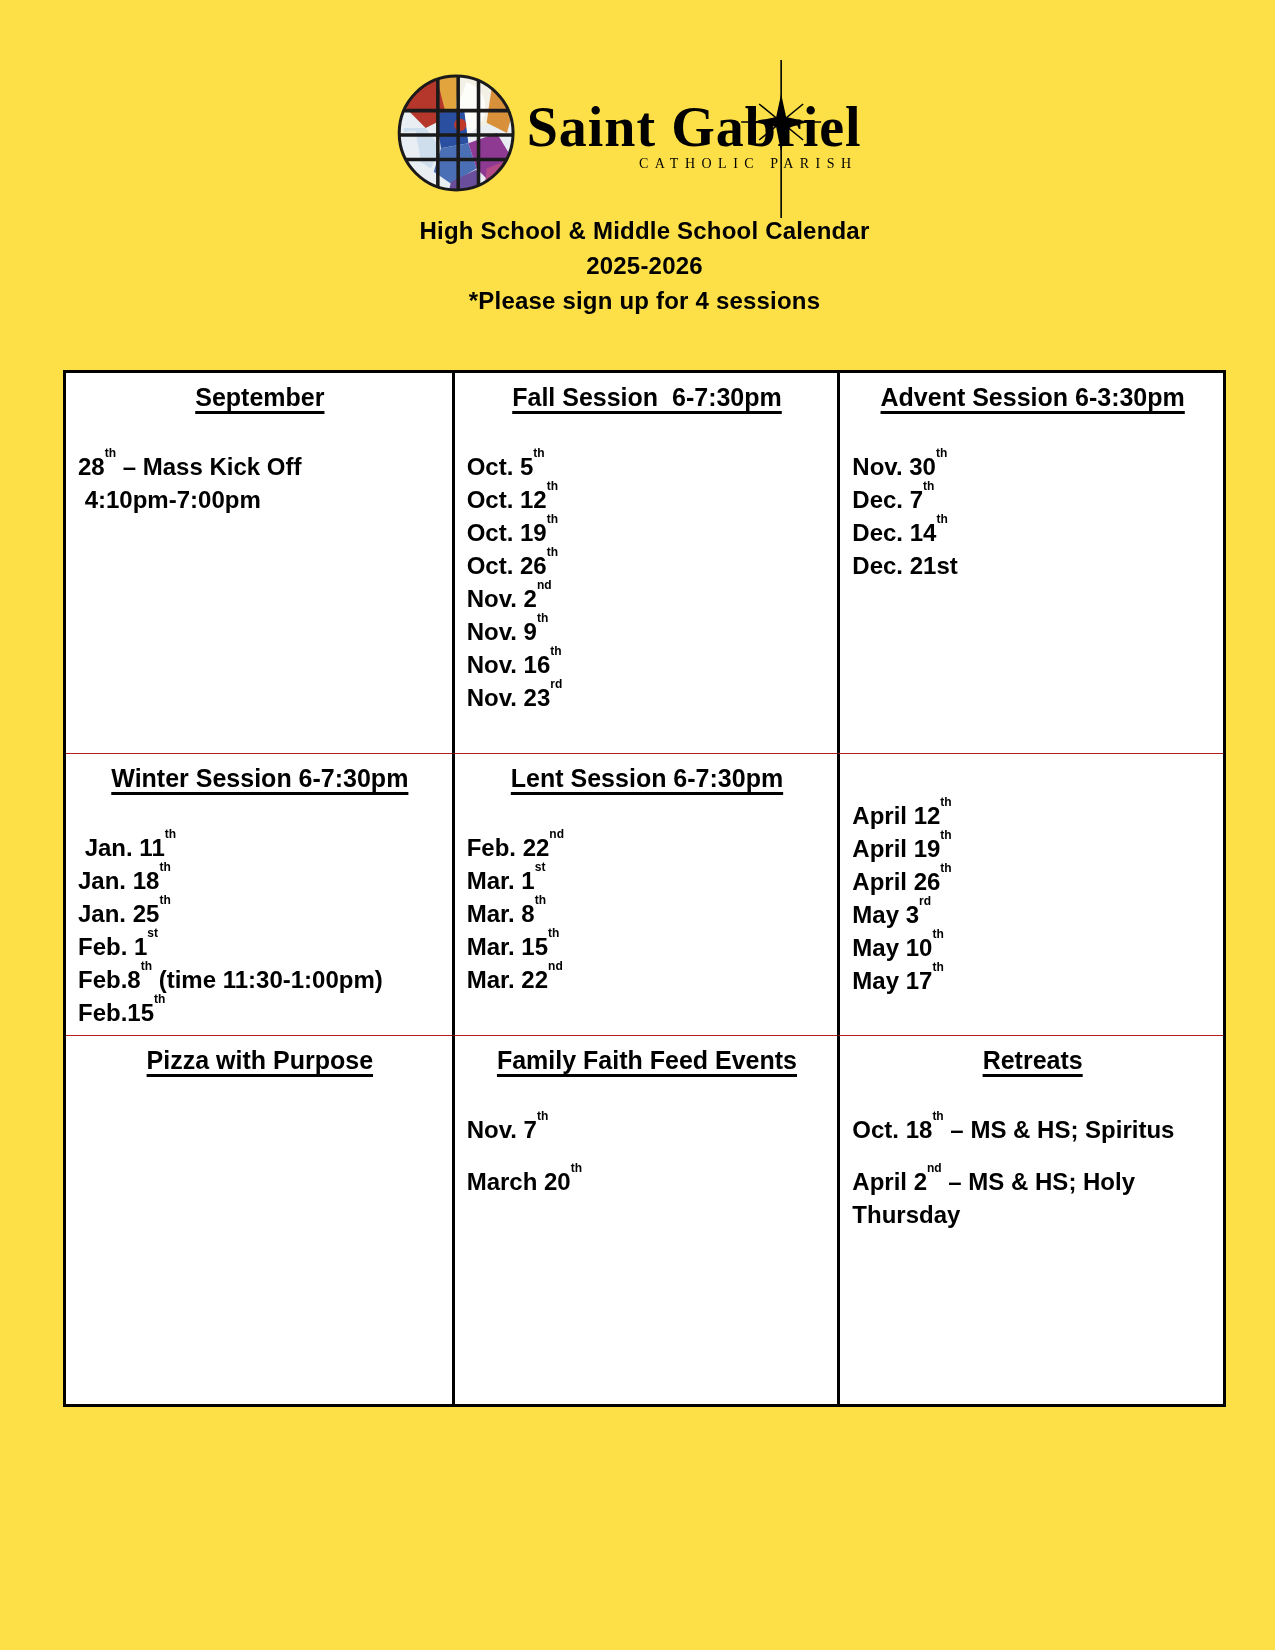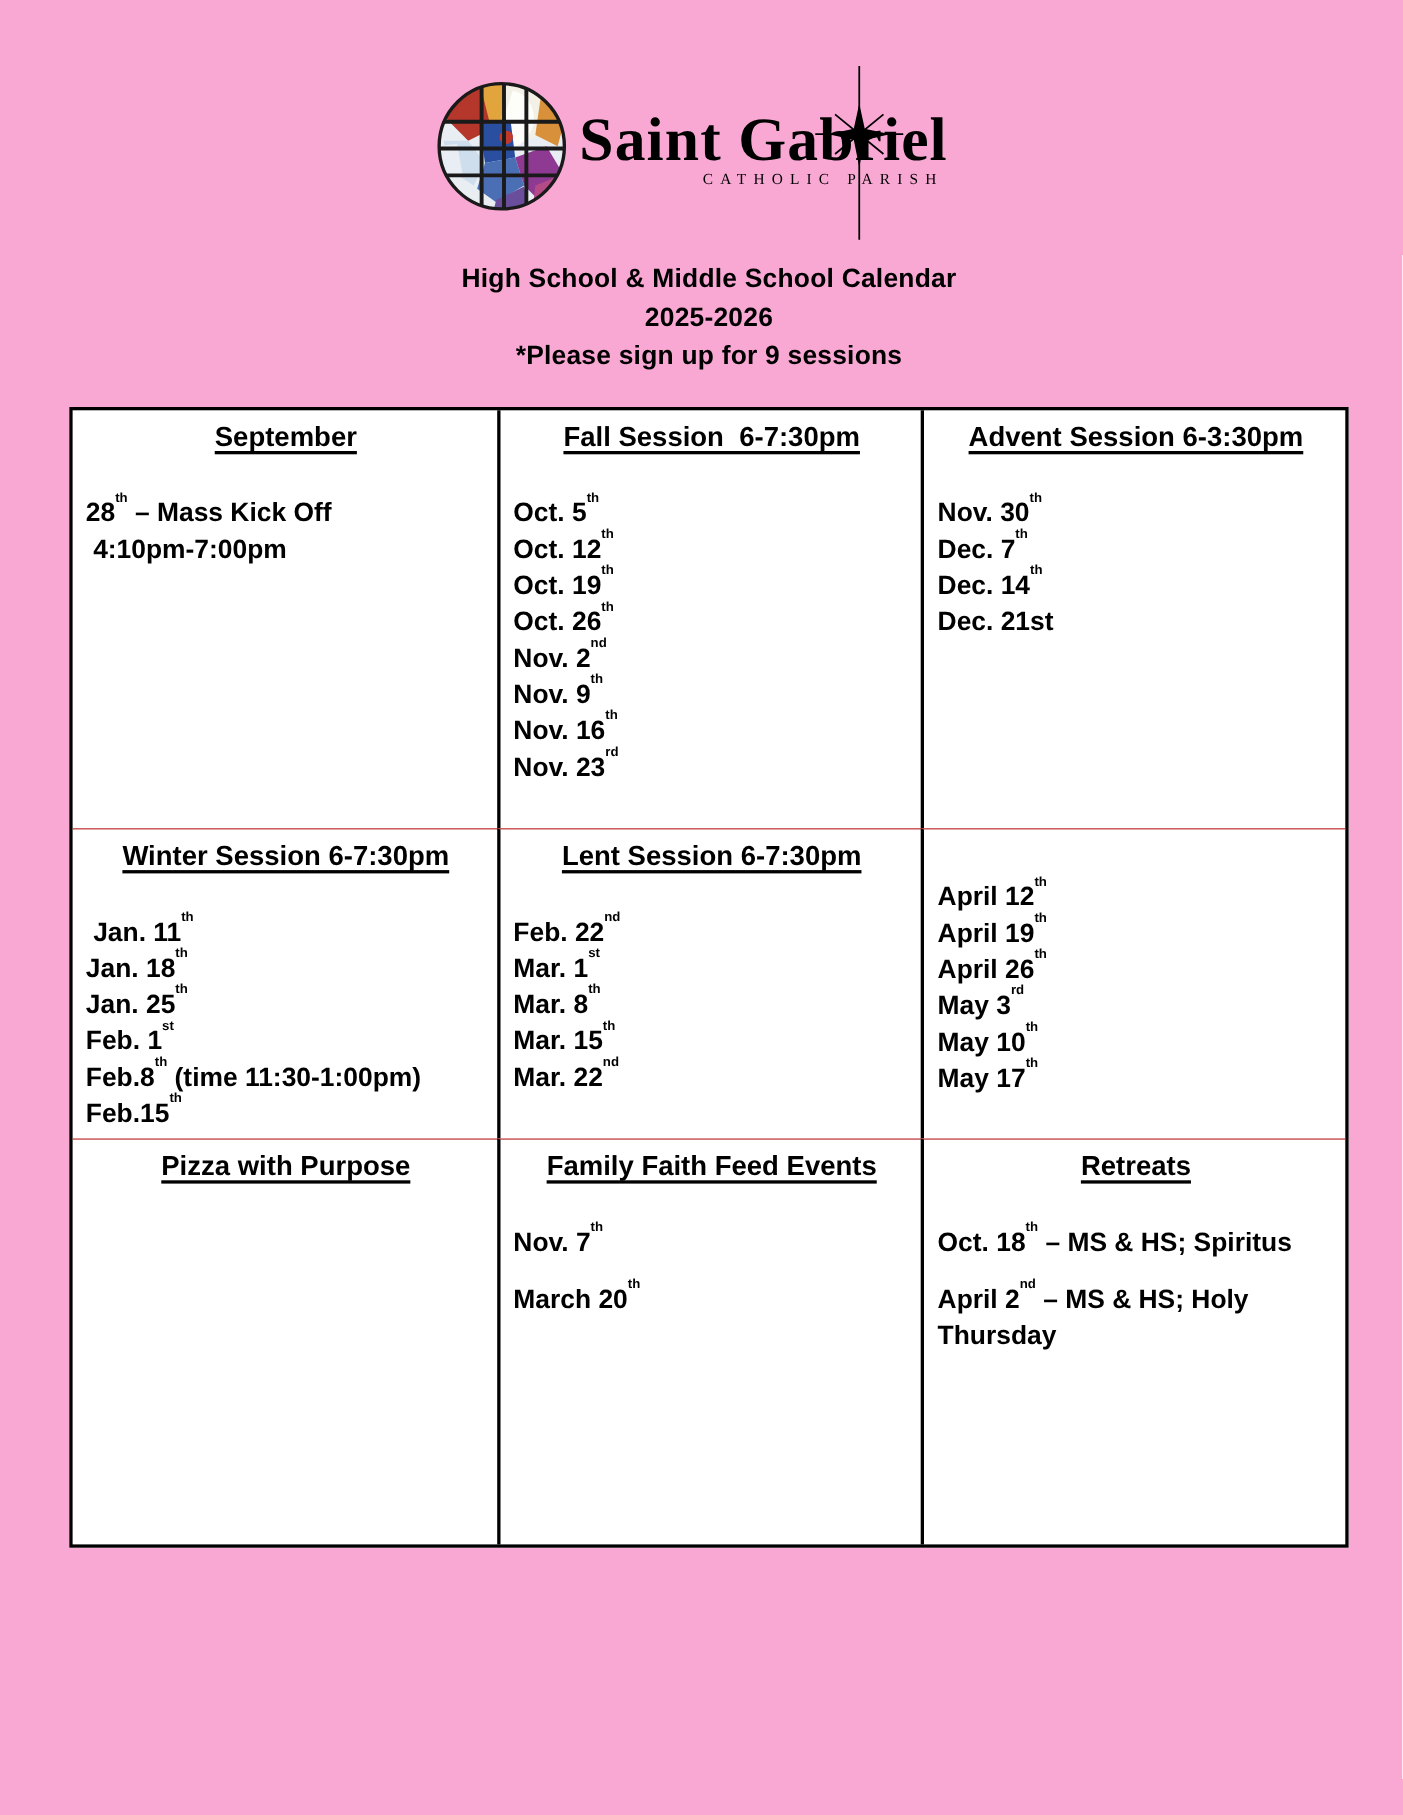--- a/index.html
+++ b/index.html
@@ -1,28 +1,28 @@
 <!DOCTYPE html>
 <html><head>
 <meta charset="utf-8">
 <style>
   html,body { margin:0; padding:0; background:#ffffff; }
   body { width:1275px; height:1650px; font-family:"Liberation Sans", sans-serif; color:#000; }
-  .page { position:relative; width:1275px; height:1650px; background:#f9a8d4; overflow:hidden; }
+  .page { position:relative; width:1275px; height:1650px; background:#fde047; overflow:hidden; }
 
   
   .logo-row { position:absolute; top:72px; left:50%; transform:translateX(-52%); display:flex; align-items:center; gap:10px; }
   .logo-glass { width:122px; height:122px; flex:0 0 auto; }
   .logo-text { position:relative; padding-top:4px; }
   .logo-name { font-family:"Liberation Serif", serif; font-weight:700; font-size:56px; line-height:58px; letter-spacing:1px; white-space:nowrap; }
   .logo-sub { font-family:"Liberation Serif", serif; font-size:14px; letter-spacing:6.5px; text-align:right; padding-right:4px; margin-top:0px; white-space:nowrap; }
   .logo-star { position:absolute; top:-34px; left:212px; width:84px; height:160px; pointer-events:none; }
 
   
-  .title-block { position:absolute; top:236px; left:63px; width:1163px; text-align:center; font-weight:700; font-size:24px; line-height:35px; letter-spacing:0.2px; }
+  .title-block { position:absolute; top:213px; left:63px; width:1163px; text-align:center; font-weight:700; font-size:24px; line-height:35px; letter-spacing:0.2px; }
 
   
   .cal-table { position:absolute; top:370px; left:63px; width:1163px; display:grid;
                grid-template-columns:1fr 1fr 1fr; grid-template-rows:380px 282px 369px;
                border:3px solid #000; box-sizing:border-box; background:#fff; }
   .cal-cell { box-sizing:border-box; border-left:3px solid #000; border-top:1px solid #b91c1c; padding:8px 10px 0 12px; overflow:hidden; }
   .cal-cell.first-col { border-left:none; }
   .cal-cell.first-row { border-top:none; }
 
   .cell-header { text-align:center; font-size:25px; font-weight:700; white-space:pre-wrap; line-height:32px; }
@@ -83,21 +83,21 @@
           <line x1="20" y1="80" x2="64" y2="44"></line>
         </g>
         <polygon points="42,34 47,57 70,62 47,67 42,92 37,67 14,62 37,57" fill="#000"></polygon>
       </svg>
     </div>
   </header>
 
   <section class="title-block">
     <div>High School &amp; Middle School Calendar</div>
     <div>2025-2026</div>
-    <div>*Please sign up for 9 sessions</div>
+    <div>*Please sign up for 4 sessions</div>
   </section>
 
   <section class="cal-table" id="cal-table">
       <div class="cal-cell first-col first-row">
         <div class="cell-header"><span>September</span></div>
         <div class="cell-body">
           <div class="date-line">28<sup>th</sup> – Mass Kick Off</div>
           <div class="date-line"> 4:10pm-7:00pm</div>
         </div>
       </div>

